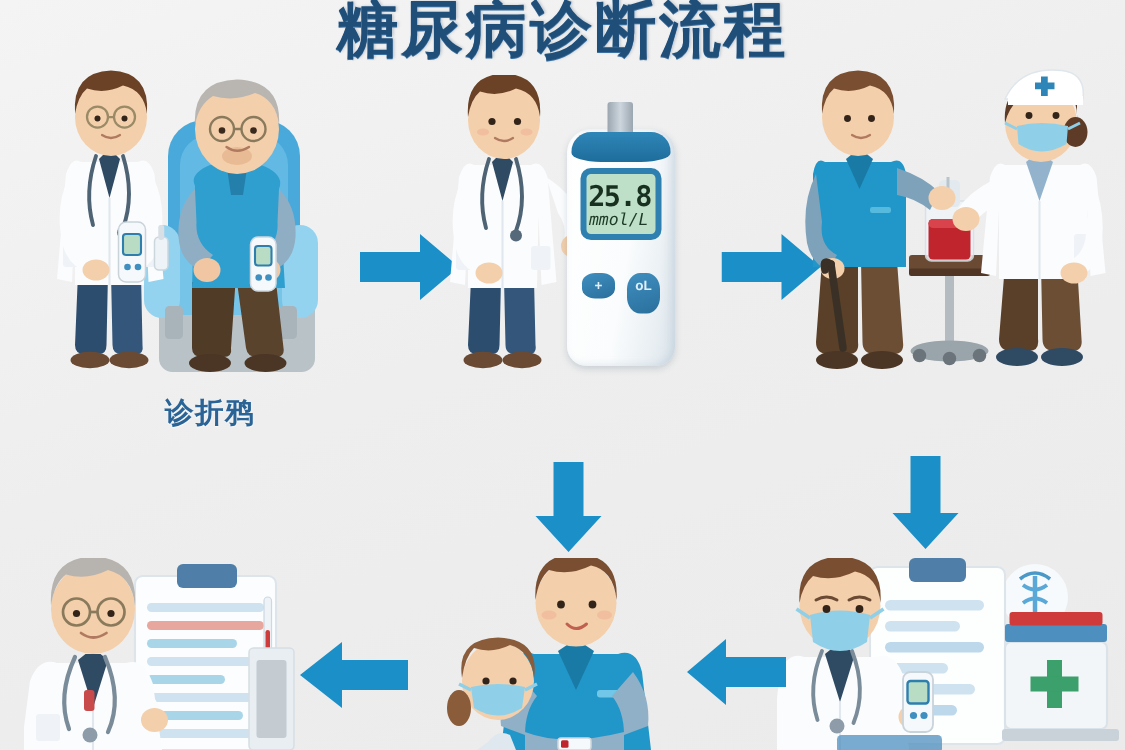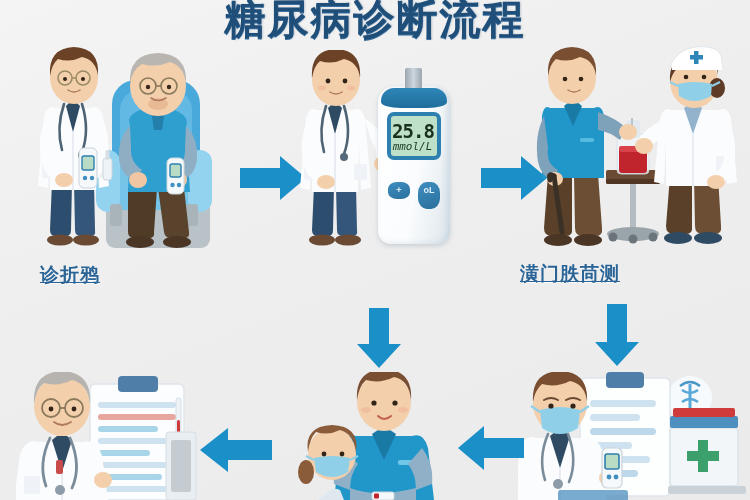--- a/index.html
+++ b/index.html
@@ -29,28 +29,28 @@
     letter-spacing: 2px;
     color: #1f4e79;
     text-shadow: 0 1px 0 #3a6f9f, 1px 0 2px rgba(20,60,100,.25);
     white-space: nowrap;
     line-height: 46px;
   }
 
   
   .steplabel {
     position: absolute;
+    text-align: center;
     font-size: 19px;
     font-weight: bold;
     color: #2a6496;
     letter-spacing: 1px;
     white-space: nowrap;
     filter: blur(.25px);
     text-shadow: 0 1px 1px rgba(255,255,255,.8);
-    text-decoration: underline;
   }
   #label-1 { left: 40px;  top: 262px; width: 200px; }
   #label-2 { left: 270px; top: 261px; width: 190px; }
   #label-3 { left: 520px; top: 261px; width: 210px; }
 
   
   .arrow { position: absolute; }
   .arrow svg { display: block; }
 
   
@@ -365,21 +365,20 @@
           <path d="M150 38 Q166 34 184 38 L183 50 Q166 60 151 50 Z" fill="#8fd0e8"></path>
           <path d="M150 40 L142 36" stroke="#8fd0e8" stroke-width="2"></path>
           <path d="M184 40 L192 36" stroke="#8fd0e8" stroke-width="2"></path>
         </g>
         <circle cx="158" cy="31" r="2.3" fill="#33241a"></circle>
         <circle cx="176" cy="31" r="2.3" fill="#33241a"></circle>
       </g>
     </svg>
   </div>
 
-  <div class="steplabel" id="label-3">潢门胅苘测</div>
 
   <div class="arrow" id="arrow-6" style="left:354px; top:308px;">
     <svg width="50" height="62" viewBox="0 0 50 62">
       <path d="M15 0 L35 0 L35 36 L47 36 L25 60 L3 36 L15 36 Z" fill="#1a8fc8"></path>
     </svg>
   </div>
 
   <div class="arrow" id="arrow-3" style="left:592px; top:304px;">
     <svg width="50" height="64" viewBox="0 0 50 64">
       <path d="M15 0 L35 0 L35 38 L47 38 L25 62 L3 38 L15 38 Z" fill="#1a8fc8"></path>

